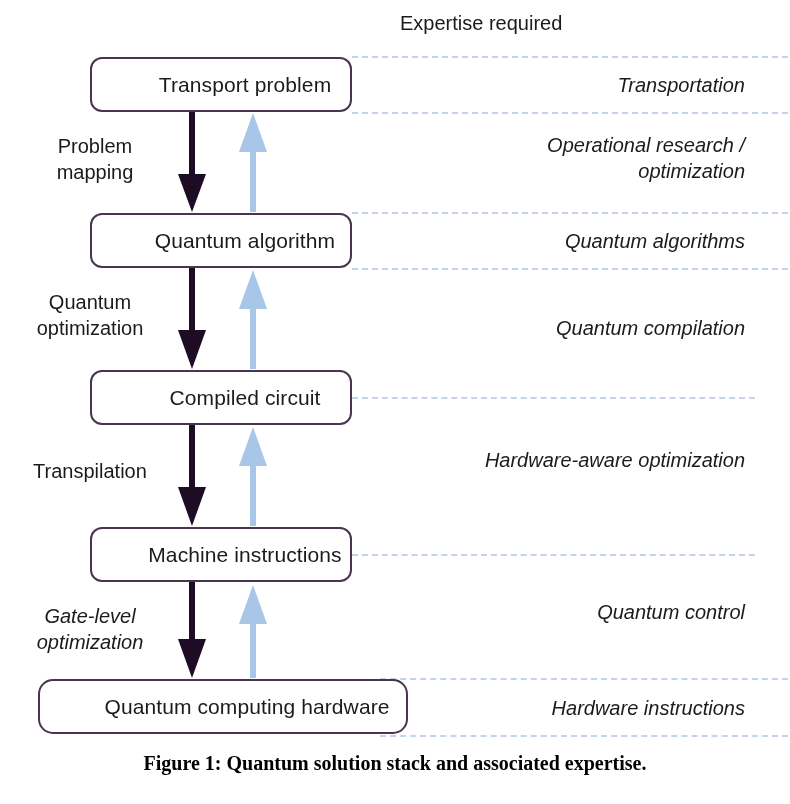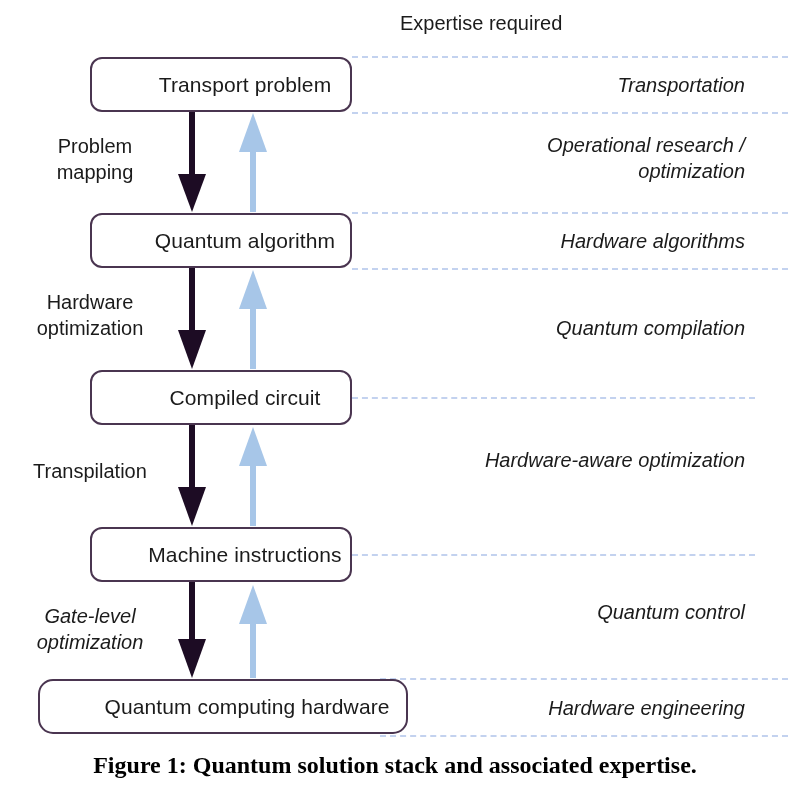--- a/index.html
+++ b/index.html
@@ -36,21 +36,21 @@
   
   .stage{
     position:absolute;text-align:center;font-size:20px;
     color:#1b1b1b;line-height:1.3;
   }
 
   
   .caption{
     position:absolute;left:0;width:790px;text-align:center;
     font-family:"Liberation Serif",serif;font-weight:bold;
-    font-size:24px;color:#000;
+    font-size:20px;color:#000;
   }
   svg{position:absolute;left:0;top:0;overflow:visible;}
 </style>
 </head>
 <body>
 
 <div class="canvas">
 
   <div class="dash" style="left:352px;top:56px;width:436px;"></div>
   <div class="dash" style="left:352px;top:112px;width:436px;"></div>
@@ -122,21 +122,21 @@
   <div class="node" style="left:38px;top:679px;width:370px;height:55px;border-radius:15px;">
     <span>Quantum computing hardware</span>
   </div>
 
   <div class="stage" style="left:20px;top:133px;width:150px;">
     <div>Problem</div>
     <div>mapping</div>
   </div>
 
   <div class="stage" style="left:10px;top:289px;width:160px;">
-    <div>Hardware</div>
+    <div>Quantum</div>
     <div>optimization</div>
   </div>
 
   <div class="stage" style="left:10px;top:458px;width:160px;">
     <div>Transpilation</div>
   </div>
 
   <div class="stage" style="left:10px;top:603px;width:160px;font-style:italic;">
     <div>Gate-level</div>
     <div>optimization</div>
@@ -149,36 +149,36 @@
   <div class="exp" style="left:400px;top:73px;width:345px;">
     <span>Transportation</span>
   </div>
 
   <div class="exp" style="left:400px;top:133px;width:345px;">
     <div>Operational research /</div>
     <div>optimization</div>
   </div>
 
   <div class="exp" style="left:400px;top:229px;width:345px;">
-    <span>Hardware algorithms</span>
+    <span>Quantum algorithms</span>
   </div>
 
   <div class="exp" style="left:400px;top:316px;width:345px;">
     <span>Quantum compilation</span>
   </div>
 
   <div class="exp" style="left:395px;top:448px;width:350px;">
     <span>Hardware-aware optimization</span>
   </div>
 
   <div class="exp" style="left:400px;top:600px;width:345px;">
     <span>Quantum control</span>
   </div>
 
   <div class="exp" style="left:400px;top:696px;width:345px;">
-    <span>Hardware engineering</span>
+    <span>Hardware instructions</span>
   </div>
 
   <div class="caption" style="top:752px;">
     <span>Figure 1: Quantum solution stack and associated expertise.</span>
   </div>
 
 </div>
 
 </body></html>

